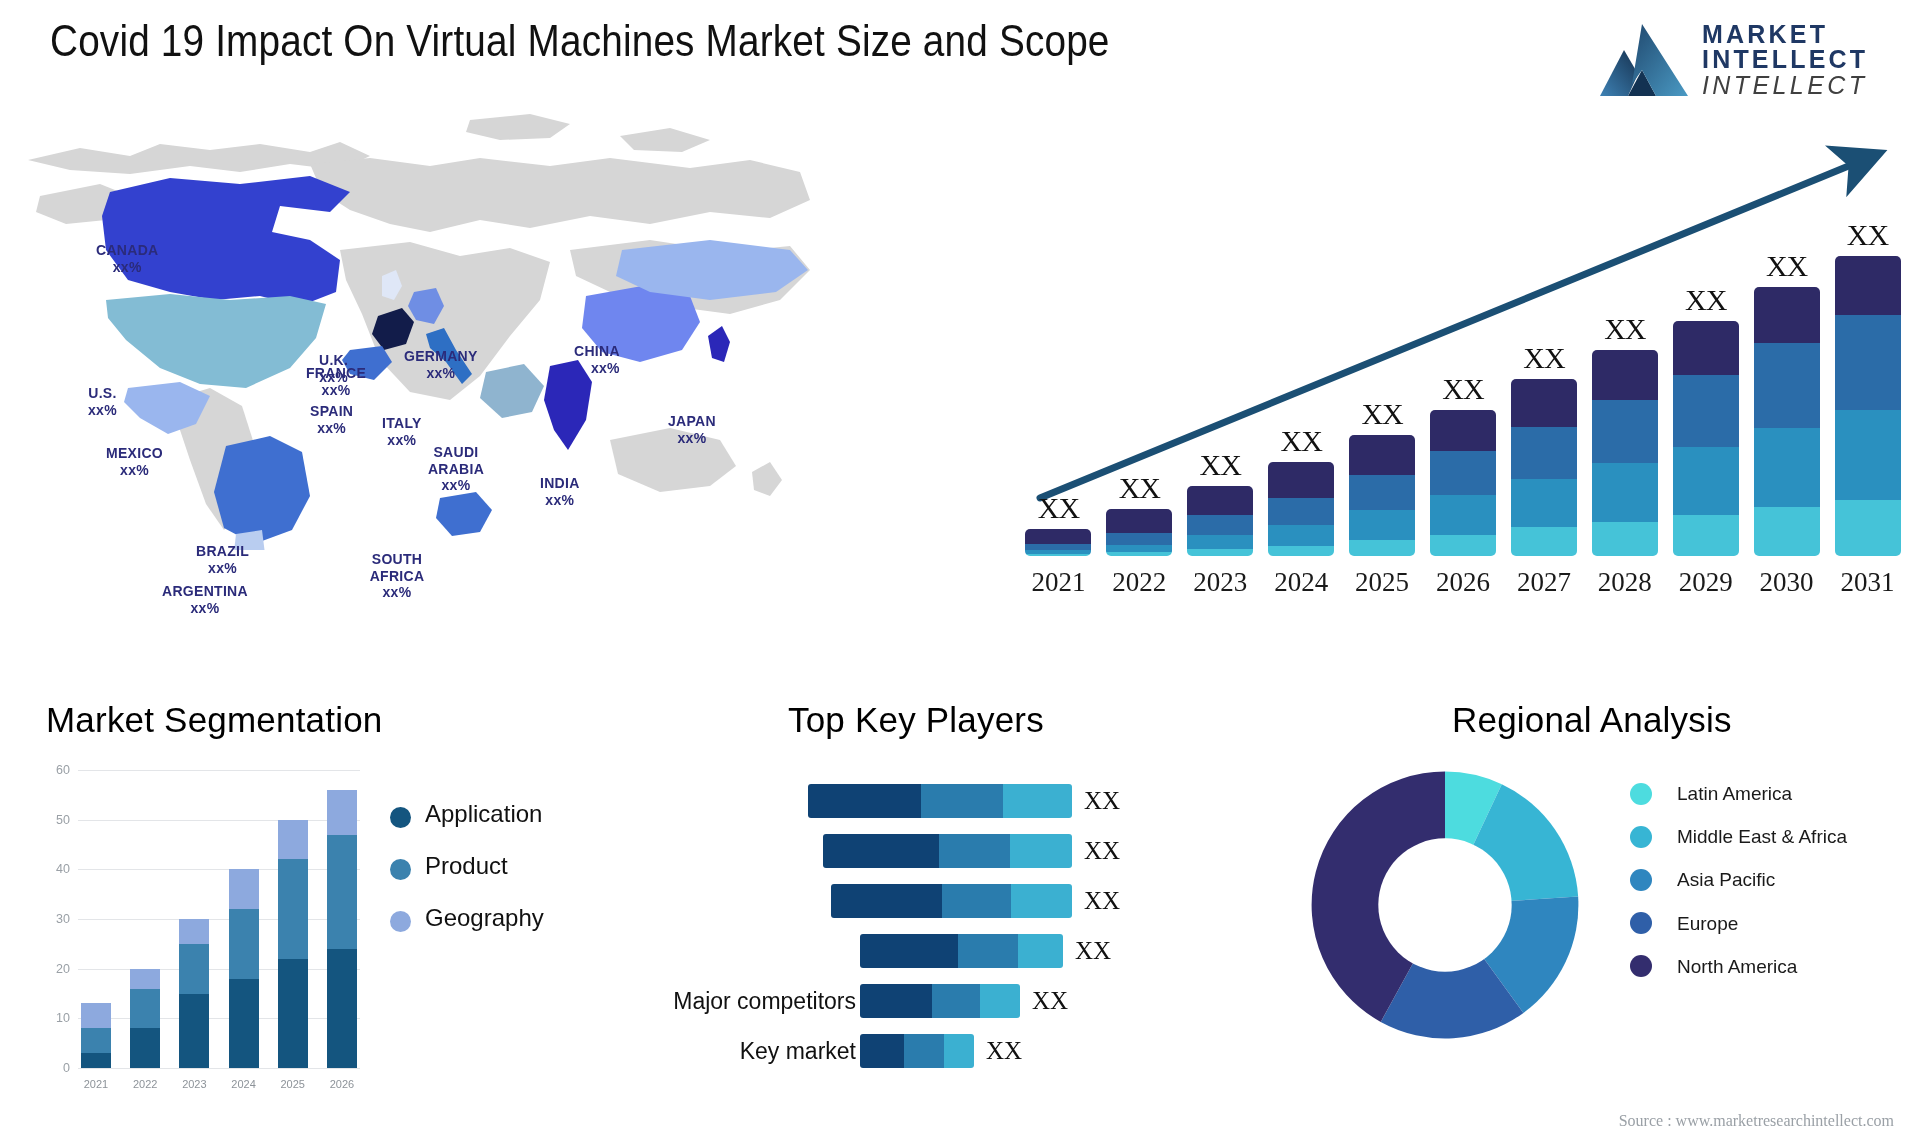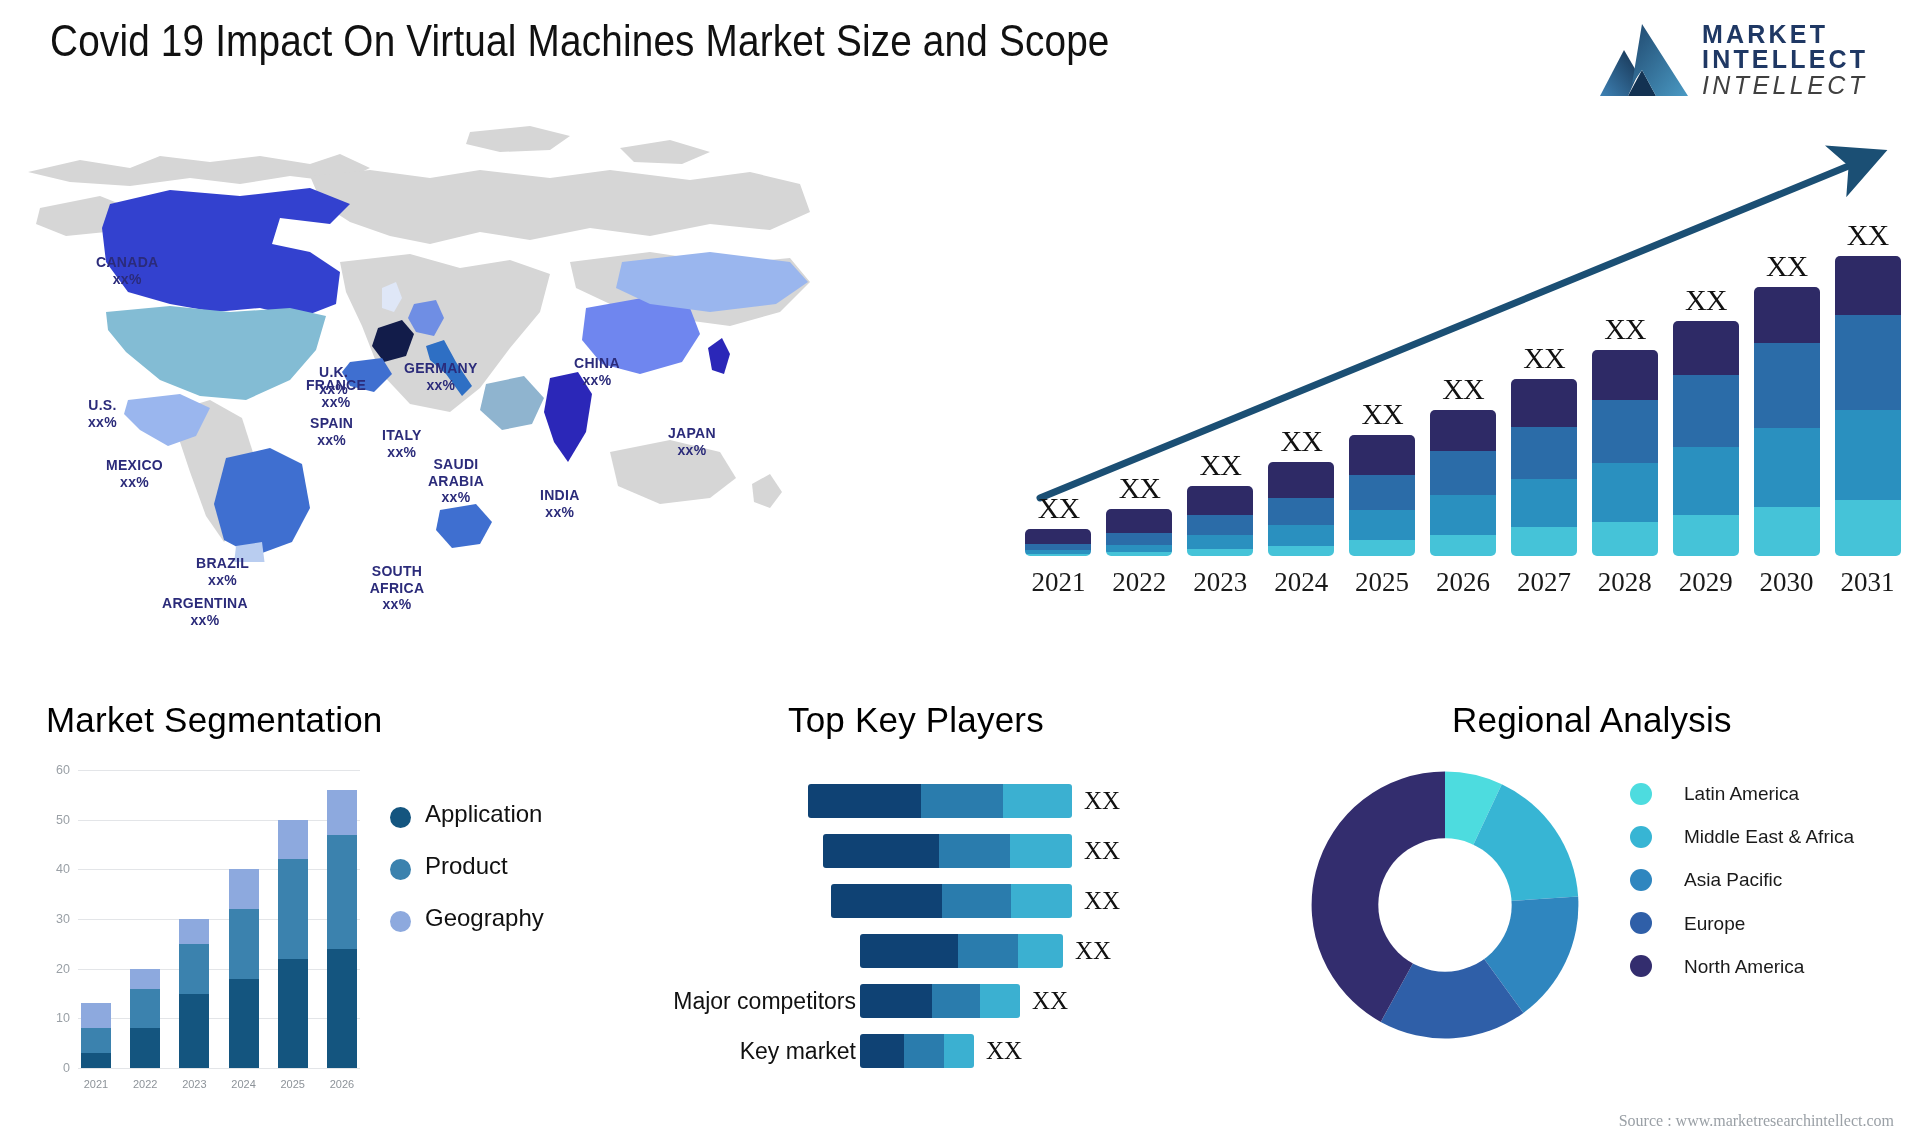--- a/index.html
+++ b/index.html
@@ -17,21 +17,21 @@
     white-space: nowrap; letter-spacing: .2px;
   }
   .logo { position: absolute; right: 22px; top: 14px; width: 300px; height: 92px;
     display: flex; align-items: center; gap: 12px; }
   .logo-mark { width: 92px; height: 76px; flex: 0 0 92px; }
   .logo-text { display: flex; flex-direction: column; line-height: 1.02; }
   .logo-text .l1, .logo-text .l2 { font-weight: 700; color: #1f3864; letter-spacing: 3.2px; font-size: 25px; }
   .logo-text .l3 { font-weight: 400; color: #404040; letter-spacing: 3.4px; font-size: 25px; font-style: italic; }
 
   
-  .map-wrap { position: absolute; left: 10px; top: 112px; width: 840px; height: 450px; }
+  .map-wrap { position: absolute; left: 10px; top: 100px; width: 840px; height: 450px; }
   .map-wrap svg { width: 100%; height: 100%; display:block; }
   .maplab { position: absolute; color: #2b2b7a; font-weight: 700; font-size: 14px;
     text-align: center; line-height: 1.18; white-space: nowrap; letter-spacing: .3px; }
 
   
   .bars { position: absolute; left: 1018px; top: 130px; width: 890px; height: 470px; }
   .bars .arrow { position: absolute; left: 0; top: 0; width: 890px; height: 400px; pointer-events:none; }
   .barcols { position: absolute; left: 0; bottom: 44px; width: 890px; height: 370px;
     display: flex; align-items: flex-end; gap: 0; }
   .barcol { flex: 1 1 0; display: flex; flex-direction: column; align-items: center; justify-content: flex-end; height: 100%; }
@@ -75,21 +75,21 @@
   .key-label { width: 220px; text-align: right; padding-right: 4px; font-size: 23px; color: #111; }
   .key-bar { height: 34px; display: flex; border-radius: 3px; overflow: hidden; }
   .key-bar i { display: block; height: 100%; }
   .key-xx { font-size: 25px; color: #111; margin-left: 12px;
     font-family: "Liberation Serif", serif; }
 
   
   .donut-wrap { position: absolute; left: 1300px; top: 760px; width: 290px; height: 290px; }
   .donut-wrap svg { width: 100%; height: 100%; }
   .reg-legend { position: absolute; left: 1630px; top: 782px; width: 270px; }
-  .reg-row { display: flex; align-items: center; gap: 32px; margin-bottom: 20px; }
+  .reg-row { display: flex; align-items: center; gap: 25px; margin-bottom: 20px; }
   .reg-dot { width: 22px; height: 22px; border-radius: 50%; flex: 0 0 22px; }
   .reg-txt { font-size: 19px; color: #1a1a1a; line-height: 1.22; }
 
   .source { position: absolute; right: 26px; bottom: 16px; font-size: 16px; color: #9aa0a6;
     font-family: "Liberation Serif", serif; }
 </style>
 </head>
 <body>
 
 <div id="page">
@@ -199,21 +199,21 @@
       <div>xx%</div>
       </div>
     <div class="maplab" style="left:414px;top:344px;width:64px;white-space:normal;">
       <div>SAUDI ARABIA</div>
       <div>xx%</div>
       </div>
     <div class="maplab" style="left:530px;top:375px;">
       <div>INDIA</div>
       <div>xx%</div>
       </div>
-    <div class="maplab" style="left:564px;top:243px;">
+    <div class="maplab" style="left:564px;top:243px;text-align:right;">
       <div>CHINA</div>
       <div>xx%</div>
       </div>
     <div class="maplab" style="left:658px;top:313px;">
       <div>JAPAN</div>
       <div>xx%</div>
       </div>
   </div>
 
   <div class="bars">

